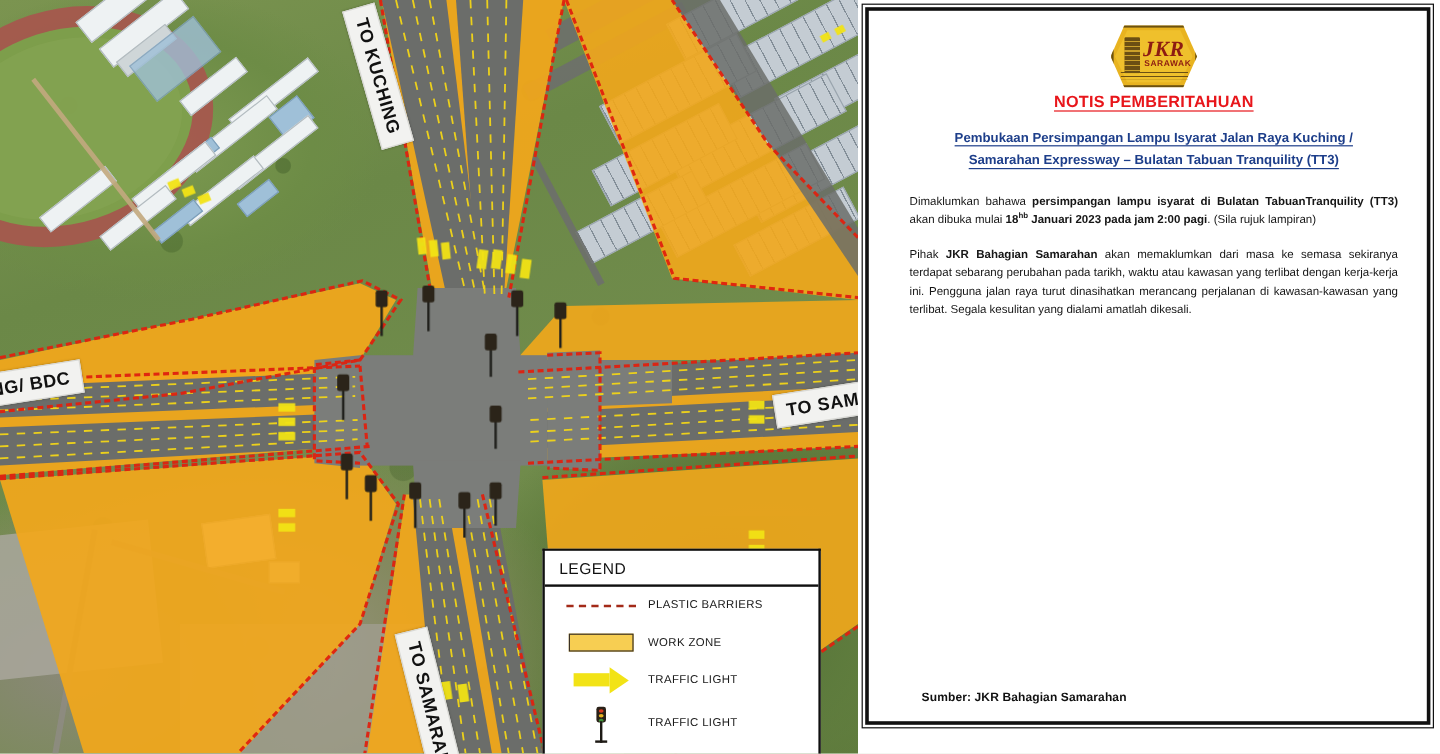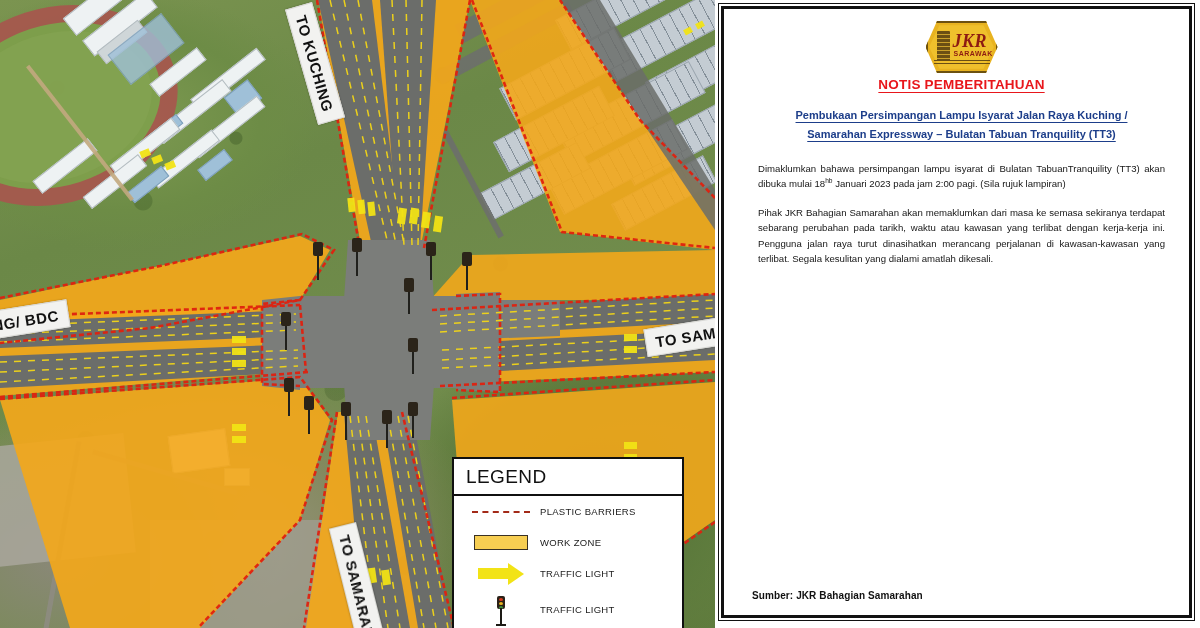--- a/index.html
+++ b/index.html
@@ -112,21 +112,21 @@
   
   #legend {
     left: 452px; top: 457px;
     width: 232px; height: 171px;
     background: #ffffff;
     border: 2px solid #101010;
     border-bottom: none;
     z-index: 40;
   }
   #legend-title {
-    font-size: 19px; font-weight: normal; color: #111;
+    font-size: 13px; font-weight: normal; color: #111;
     padding: 7px 0 6px 12px;
     border-bottom: 2px solid #101010;
     letter-spacing: .4px;
   }
   .legend-row {
     display: flex; align-items: center;
     height: 31px;
     padding-left: 8px;
   }
   .legend-swatch {
@@ -167,21 +167,21 @@
   .sw-tl-base {
     position:absolute; left:2px; bottom:0;
     width: 10px; height: 2px; background: #1d1a15;
   }
 
   
   #doc-panel {
     position: relative;
     width: 485px; height: 628px;
     background: #ffffff;
-    padding: 6px 8px 10px 6px;
+    padding: 6px 8px 24px 6px;
   }
   #doc-frame {
     position: relative;
     width: 100%; height: 100%;
     border: 3px solid #111;
     outline: 1px solid #111;
     outline-offset: 2px;
     background: #fff;
     padding: 10px 24px 6px 34px;
     overflow: hidden;
@@ -252,36 +252,36 @@
     text-decoration-color: #1d3e8a;
     text-underline-offset: 3px;
   }
   .para {
     font-size: 9.6px;
     line-height: 1.62;
     color: #161616;
     text-align: justify;
     margin: 0 0 13px 0;
   }
-  .para b { font-weight: normal; }
+  .para b { font-weight: bold; }
   .para sup { font-size: 6.6px; vertical-align: super; }
 
   #ref-box {
     position: absolute;
     left: 34px; top: 510px;
     width: 230px;
     border: 1px solid #2b2b2b;
     padding: 5px 8px 6px 8px;
     font-size: 8.2px;
     line-height: 1.5;
     color: #161616;
   }
   #source-line {
     position: absolute;
-    left: 28px; bottom: 14px;
+    left: 44px; bottom: 14px;
     font-size: 10px;
     font-weight: bold;
     color: #111;
     letter-spacing: .1px;
   }
 </style>
 </head>
 <body>
 
 <div id="root">

